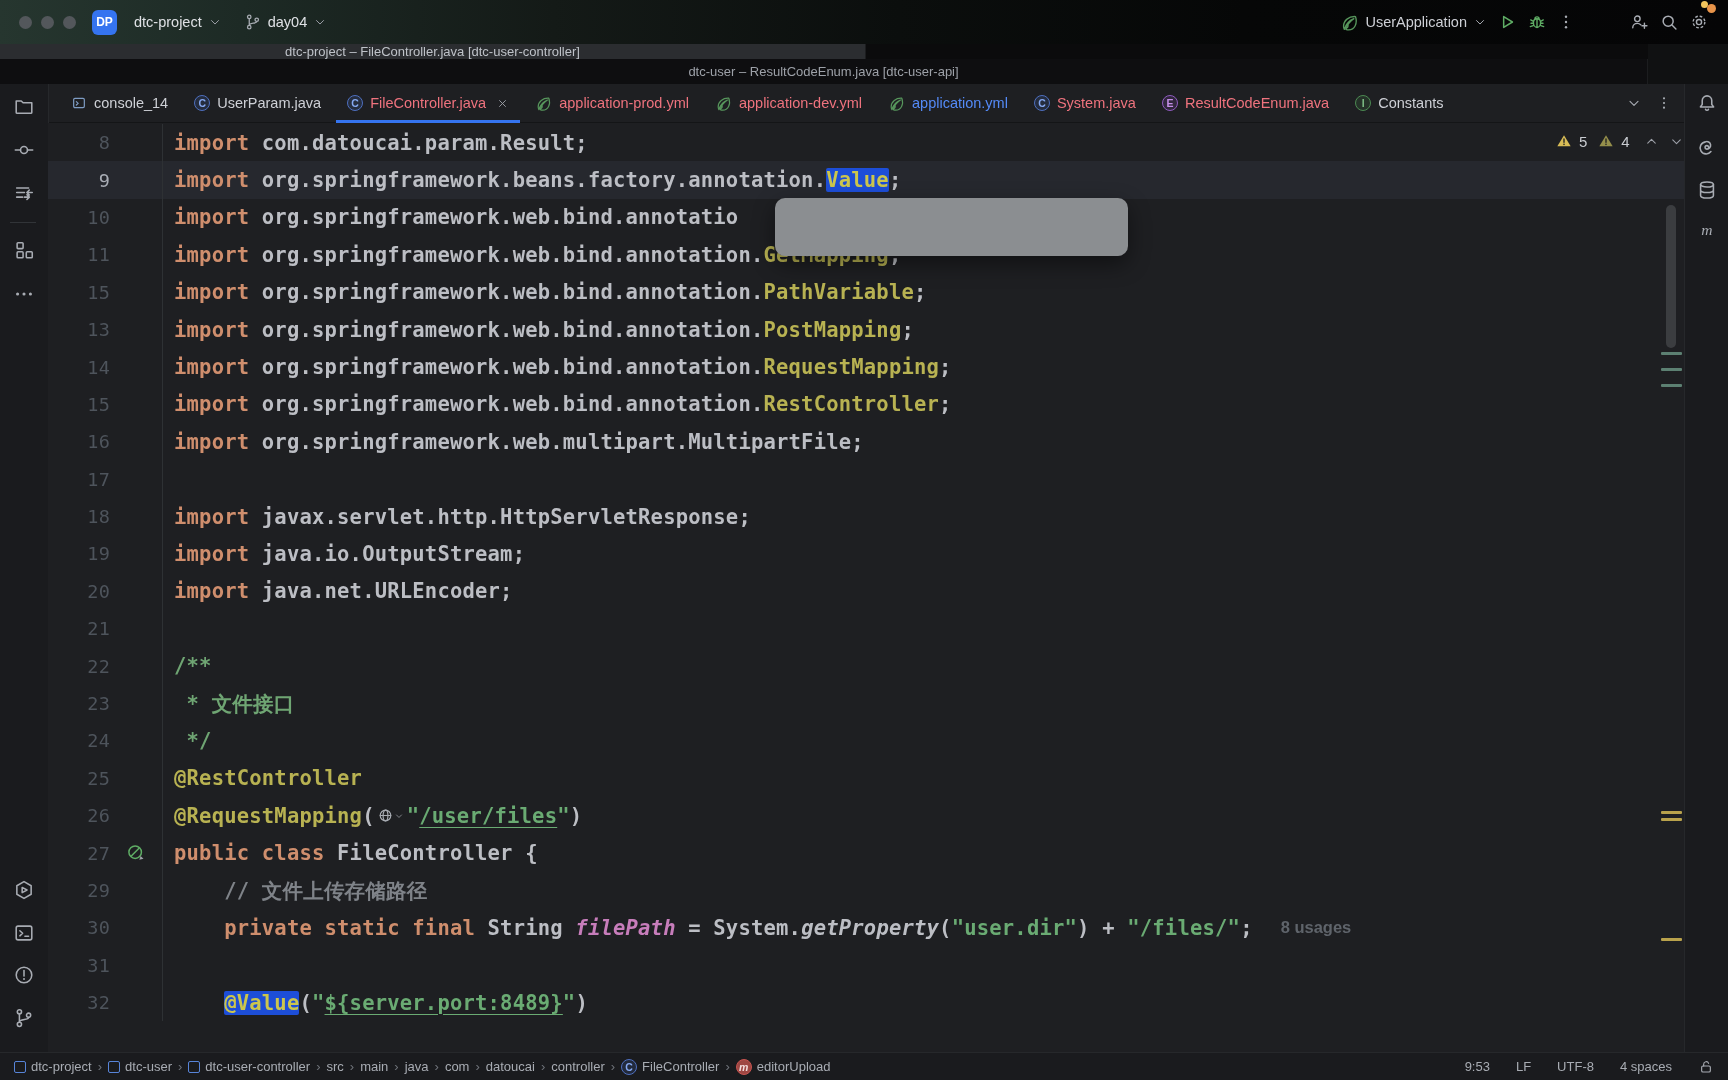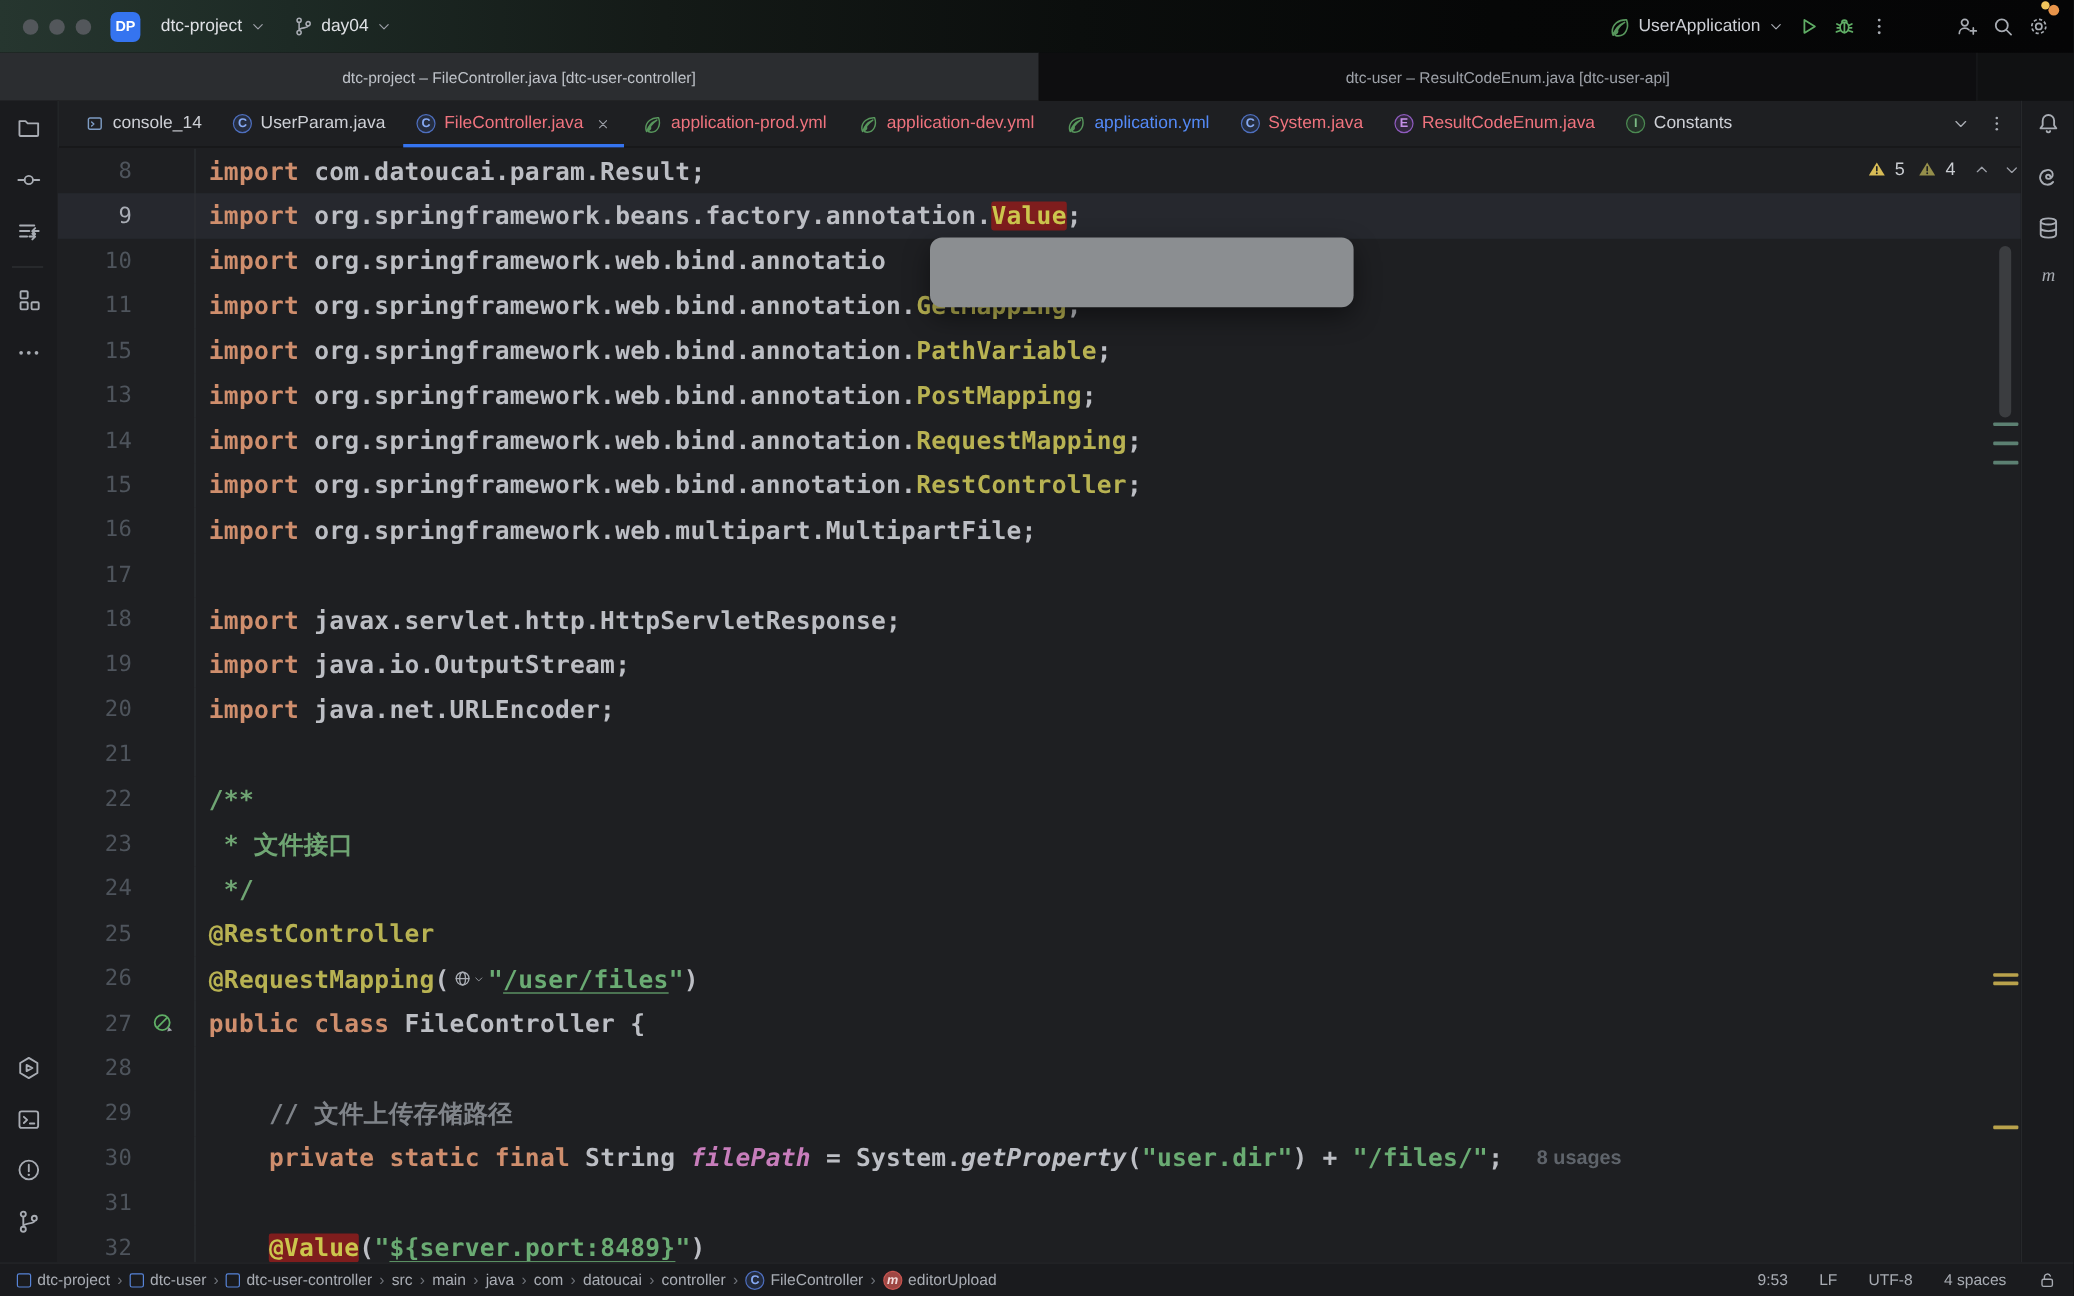--- a/index.html
+++ b/index.html
@@ -22,21 +22,21 @@
            padding:5px 8px;border-radius:6px;background:transparent;border:none;cursor:default;}
   .tb-item .chev{color:#9DA0A8;}
   .tb-right{margin-left:auto;display:flex;align-items:center;gap:0;margin-right:14px;}
   .tb-btn{background:none;border:none;padding:5px;border-radius:6px;display:flex;align-items:center;gap:6px;
           color:#CED0D6;font-size:14.5px;}
   .gear-wrap{position:relative;}
   .dot-o{position:absolute;right:-2px;top:-3px;width:9px;height:9px;border-radius:50%;background:var(--notification_orange);}
   .dot-y{position:absolute;right:6px;top:-6px;width:7px;height:7px;border-radius:50%;background:var(--notification_yellow);}
 
   
-  #window-tabs{left:0;top:44px;width:1648px;height:40px;display:flex;background:#0B0B0C;border-bottom:1px solid #050506;}
+  #window-tabs{left:0;top:44px;width:1648px;height:40px;display:flex;background:#0B0B0C;border-bottom:1px solid #050506;flex-direction:column;}
   .wintab{display:flex;align-items:center;justify-content:center;font-size:13px;color:#9DA1A8;
           background:#0E0E10;border-right:1px solid #1C1D1F;}
   .wintab.active{background:#2B2D30;color:#BEC2C8;}
 
   
   #tab-strip{left:48px;top:84px;width:1636px;height:39px;background:#1E1F22;
              border-bottom:1px solid #141517;display:flex;align-items:stretch;padding-left:10px;box-sizing:border-box;}
   .etab{display:flex;align-items:center;gap:7px;padding:0 13px;font-size:14.5px;color:#CED0D6;position:relative;}
   .etab.active::after{content:"";position:absolute;left:2px;right:2px;bottom:-1px;height:3px;background:var(--accent);}
   .etab .close{margin-left:3px;color:#9DA0A8;}
@@ -56,21 +56,21 @@
       font-size:20.5px;letter-spacing:.2px;}
   .cl.cur{background:#26282E;}
   .ln{width:62px;text-align:right;color:#4E545C;font-size:18.5px;flex:none;user-select:none;}
   .cl.cur .ln{color:#A9ADB5;}
   .gut{width:52px;flex:none;display:flex;align-items:center;justify-content:center;height:100%;}
   .codebody{border-left:1px solid #2E3134;padding-left:11px;height:100%;display:flex;align-items:center;flex:1;font-weight:bold;}
   .codebody span{white-space:pre;}
   .tk-kw{color:var(--syn-keyword);}
   .tk-txt{color:var(--syn-plain);}
   .tk-ann{color:var(--syn-annotation);}
-  .tk-annHl{color:#CCC64D;background:#7f1d1d;border-radius:2px;}
+  .tk-annHl{color:#CCC64D;background:#1d4ed8;border-radius:2px;}
   .tk-str{color:var(--syn-string);}
   .tk-strU{color:var(--syn-string);text-decoration:underline;text-underline-offset:4px;text-decoration-thickness:1px;}
   .tk-doc{color:var(--syn-doc);}
   .tk-cmt{color:var(--syn-comment);}
   .tk-field{color:var(--syn-field);font-style:italic;}
   .tk-mi{color:var(--syn-plain);font-style:italic;}
   .tk-inlay{font-family:"Liberation Sans",sans-serif;font-size:16.5px;color:var(--syn-inlay);margin-left:28px;letter-spacing:0;}
   .globe-widget{display:inline-flex;align-items:center;gap:0;color:#9DA0A8;margin:0 3px 0 2px;}
 
   
@@ -588,25 +588,20 @@
             <circle cx="11" cy="11" r="7.5" fill="none" stroke="#5FAD65" stroke-width="1.8"></circle>
             <path d="M5.8 16.2L16.2 5.8" stroke="#5FAD65" stroke-width="1.8" fill="none"></path>
             <path d="M16 20l5-1-3.5-3.5z" fill="#9DA0A8" stroke="none"></path>
           </svg>
         </span>
       </span>
       <span class="codebody">
         <span class="tk-kw">public class </span>
         <span class="tk-txt">FileController {</span>
       </span>
-    </div>
-    <div class="cl">
-      <span class="ln">28</span>
-      <span class="gut"></span>
-      <span class="codebody"></span>
     </div>
     <div class="cl">
       <span class="ln">29</span>
       <span class="gut"></span>
       <span class="codebody">
         <span class="tk-cmt">    // 文件上传存储路径</span>
       </span>
     </div>
     <div class="cl">
       <span class="ln">30</span>

